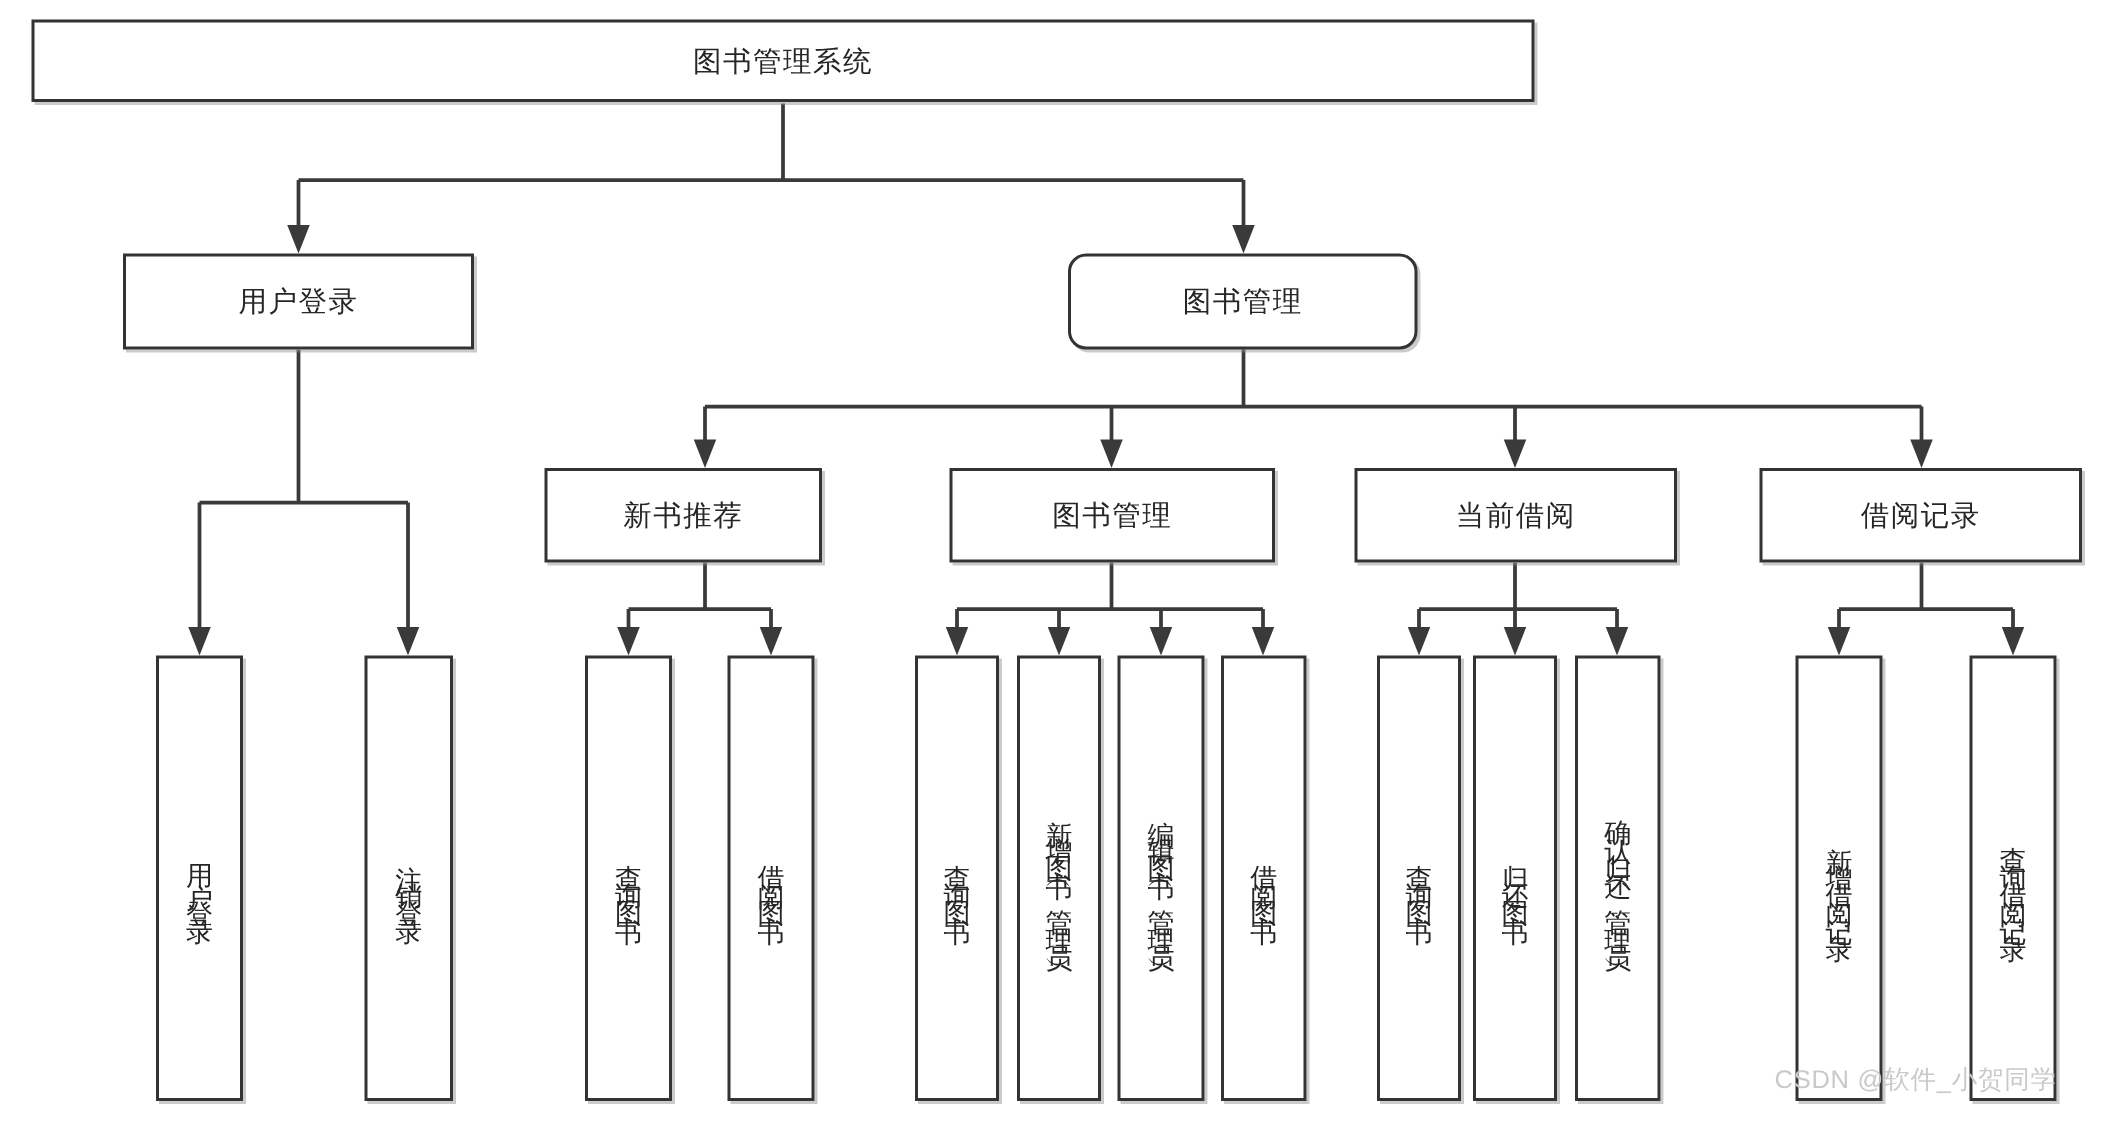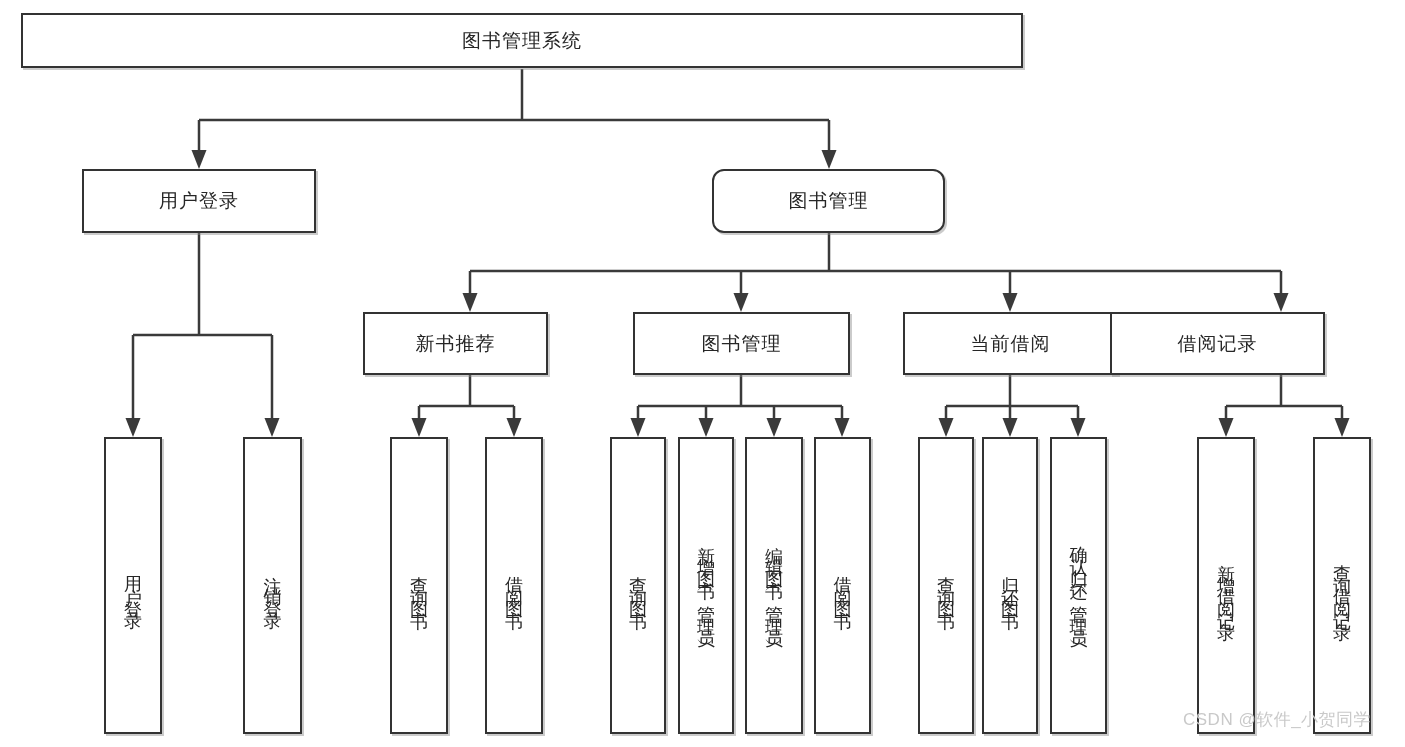--- a/index.html
+++ b/index.html
@@ -118,21 +118,21 @@
 
   <div class="node" style="left:363px; top:312px; width:185px; height:63px;">
     <span class="hlabel">新书推荐</span>
   </div>
   <div class="node" style="left:633px; top:312px; width:217px; height:63px;">
     <span class="hlabel">图书管理</span>
   </div>
   <div class="node" style="left:903px; top:312px; width:215px; height:63px;">
     <span class="hlabel">当前借阅</span>
   </div>
-  <div class="node" style="left:1110px; top:312px; width:215px; height:63px;">
+  <div class="node" style="left:1173px; top:312px; width:215px; height:63px;">
     <span class="hlabel">借阅记录</span>
   </div>
 
   <div class="leaf" style="left:104px; width:58px;">
     <span class="vlabel">用户登录</span>
   </div>
   <div class="leaf" style="left:243px; width:59px;">
     <span class="vlabel">注销登录</span>
   </div>
 

